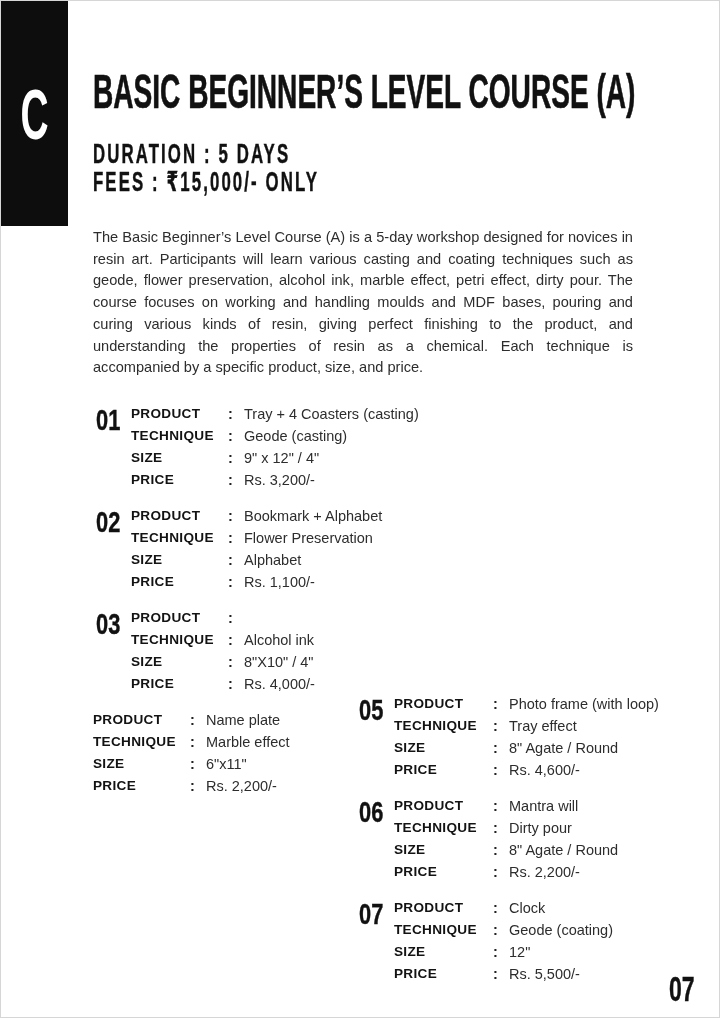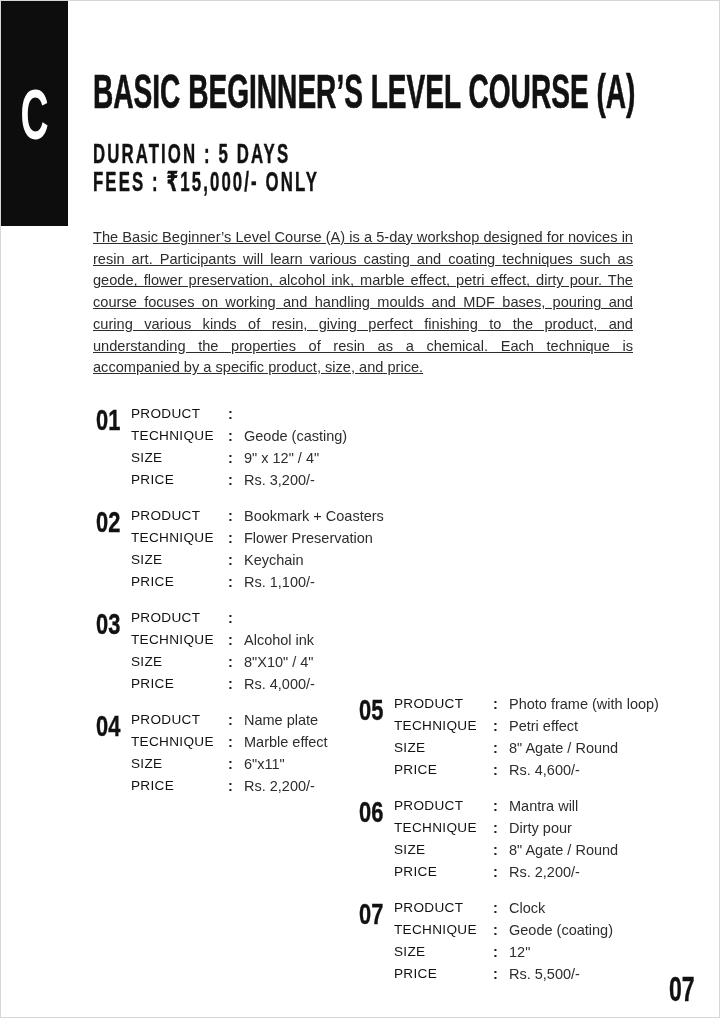--- a/index.html
+++ b/index.html
@@ -71,21 +71,20 @@
   .description {
     position: absolute;
     left: 92px;
     top: 226px;
     width: 540px;
     margin: 0;
     font-size: 14.6px;
     line-height: 21.7px;
     color: #2d2d2d;
     text-align: justify;
-    text-decoration: underline;
   }
   
   .col { position: absolute; }
   .col-left  { left: 92px;  top: 402px; width: 335px; }
   .col-right { left: 354px; top: 692px; width: 350px; }
   .item { display: flex; margin-bottom: 14px; }
   .num-wrap {
     flex: 0 0 38px;
     width: 38px;
     padding-top: 4px;
@@ -101,21 +100,21 @@
     transform: scale(0.78, 1.08);
     transform-origin: left top;
     -webkit-text-stroke: 0.4px #111111;
   }
   .rows { flex: 1; }
   .row { display: flex; line-height: 22px; }
   .lbl {
     flex: 0 0 97px;
     width: 97px;
     font-size: 13.6px;
-    font-weight: normal;
+    font-weight: bold;
     letter-spacing: 0.3px;
     color: #131313;
   }
   .col-right .lbl { flex-basis: 99px; width: 99px; }
   .cln {
     flex: 0 0 16px;
     width: 16px;
     font-size: 14.5px;
     font-weight: bold;
     color: #222222;
@@ -155,20 +154,21 @@
   <p class="description">The Basic Beginner’s Level Course (A) is a 5-day workshop designed for novices in resin art. Participants will learn various casting and coating techniques such as geode, flower preservation, alcohol ink, marble effect, petri effect, dirty pour. The course focuses on working and handling moulds and MDF bases, pouring and curing various kinds of resin, giving perfect finishing to the product, and understanding the properties of resin as a chemical. Each technique is accompanied by a specific product, size, and price.</p>
 
   <div class="col col-left">
 
     <div class="item">
       <div class="num-wrap"><span class="num">01</span></div>
       <div class="rows">
         <div class="row">
             <span class="lbl">PRODUCT</span>
             <span class="cln">:</span>
+            <span class="val">Tray + 4 Coasters (casting)</span>
           </div>
         <div class="row">
             <span class="lbl">TECHNIQUE</span>
             <span class="cln">:</span>
             <span class="val">Geode (casting)</span>
           </div>
         <div class="row">
             <span class="lbl">SIZE</span>
             <span class="cln">:</span>
             <span class="val">9" x 12" / 4"</span>
@@ -180,31 +180,31 @@
           </div>
       </div>
     </div>
 
     <div class="item">
       <div class="num-wrap"><span class="num">02</span></div>
       <div class="rows">
         <div class="row">
             <span class="lbl">PRODUCT</span>
             <span class="cln">:</span>
-            <span class="val">Bookmark + Coasters</span>
+            <span class="val">Bookmark + Alphabet</span>
           </div>
         <div class="row">
             <span class="lbl">TECHNIQUE</span>
             <span class="cln">:</span>
             <span class="val">Flower Preservation</span>
           </div>
         <div class="row">
             <span class="lbl">SIZE</span>
             <span class="cln">:</span>
-            <span class="val">Keychain</span>
+            <span class="val">Alphabet</span>
           </div>
         <div class="row">
             <span class="lbl">PRICE</span>
             <span class="cln">:</span>
             <span class="val">Rs. 1,100/-</span>
           </div>
       </div>
     </div>
 
     <div class="item">
@@ -226,21 +226,20 @@
           </div>
         <div class="row">
             <span class="lbl">PRICE</span>
             <span class="cln">:</span>
             <span class="val">Rs. 4,000/-</span>
           </div>
       </div>
     </div>
 
     <div class="item">
-      <div class="num-wrap"><span class="num">04</span></div>
       <div class="rows">
         <div class="row">
             <span class="lbl">PRODUCT</span>
             <span class="cln">:</span>
             <span class="val">Name plate</span>
           </div>
         <div class="row">
             <span class="lbl">TECHNIQUE</span>
             <span class="cln">:</span>
             <span class="val">Marble effect</span>
@@ -266,21 +265,21 @@
       <div class="num-wrap"><span class="num">05</span></div>
       <div class="rows">
         <div class="row">
             <span class="lbl">PRODUCT</span>
             <span class="cln">:</span>
             <span class="val">Photo frame (with loop)</span>
           </div>
         <div class="row">
             <span class="lbl">TECHNIQUE</span>
             <span class="cln">:</span>
-            <span class="val">Petri effect</span>
+            <span class="val">Tray effect</span>
           </div>
         <div class="row">
             <span class="lbl">SIZE</span>
             <span class="cln">:</span>
             <span class="val">8" Agate / Round</span>
           </div>
         <div class="row">
             <span class="lbl">PRICE</span>
             <span class="cln">:</span>
             <span class="val">Rs. 4,600/-</span>

